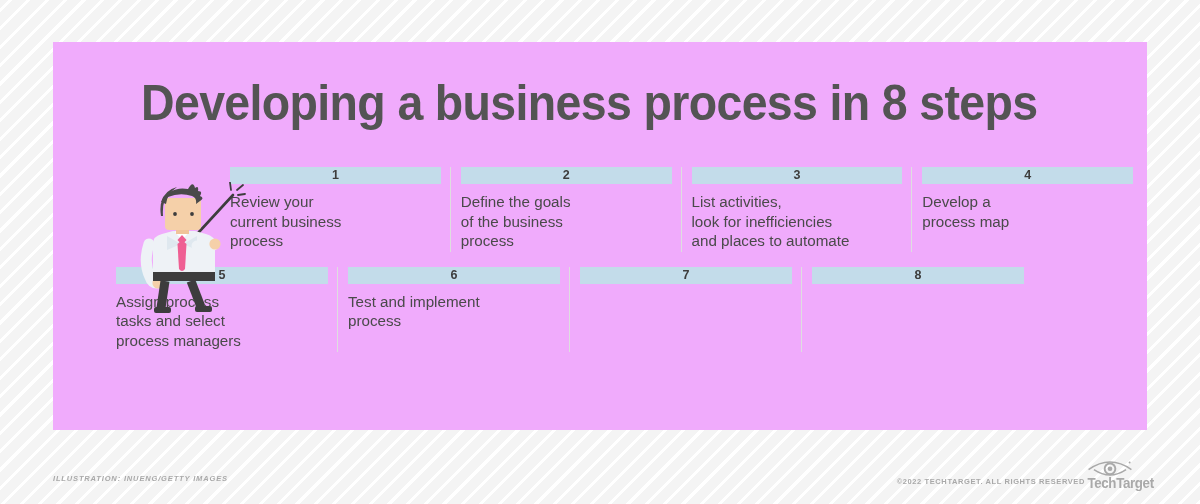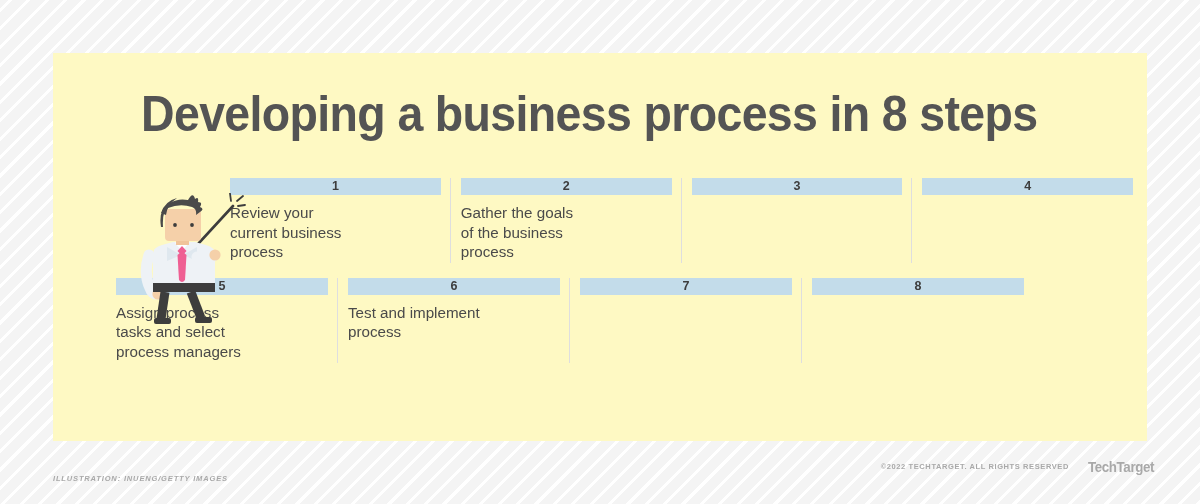--- a/index.html
+++ b/index.html
@@ -20,24 +20,24 @@
       #f4f4f4 3px,
       #f4f4f4 13px
     );
     position: relative;
   }
 
   
   .card {
     position: absolute;
     left: 53px;
-    top: 53px;
+    top: 42px;
     width: 1094px;
     height: 388px;
-    background: #fef9c3;
+    background: #f0abfc;
   }
 
   .title {
     position: absolute;
     left: 88px;
     top: 32px;
     font-family: "Liberation Sans Narrow", "Liberation Sans", sans-serif;
     font-size: 50px;
     font-weight: bold;
     color: #545454;
@@ -125,36 +125,35 @@
     white-space: nowrap;
     font-style: italic;
   }
 
   .footer-right {
     position: absolute;
     right: 53px;
     top: 458px;
     display: flex;
     align-items: flex-end;
-    gap: 16px;
+    gap: 0;
   }
 
   .copyright {
     font-size: 7.5px;
     font-weight: bold;
     letter-spacing: 0.6px;
     color: #a9a9a9;
     white-space: nowrap;
     padding-bottom: 5px;
   }
 
   .logo {
     display: flex;
-    flex-direction: row;
-    align-items: center;
+    flex-direction: column;
     width: 62px;
   }
 
   .logo-word {
     font-family: "Liberation Sans Narrow", "Liberation Sans", sans-serif;
     font-size: 14.5px;
     font-weight: bold;
     color: #a9a9a9;
     letter-spacing: -0.4px;
     line-height: 1;
@@ -176,33 +175,38 @@
           <span class="step-num">1</span>
         </div>
         <div class="step-text">Review your
 current business
 process</div>
       </div>
       <div class="step">
         <div class="step-bar">
           <span class="step-num">2</span>
         </div>
-        <div class="step-text">Gather the goals
+        <div class="step-text">Define the goals
 of the business
 process</div>
       </div>
       <div class="step">
         <div class="step-bar">
           <span class="step-num">3</span>
         </div>
+        <div class="step-text">List activities,
+look for inefficiencies
+and places to automate</div>
       </div>
       <div class="step">
         <div class="step-bar">
           <span class="step-num">4</span>
         </div>
+        <div class="step-text">Develop a
+process map</div>
       </div>
     </div>
 
     <div class="row row-2">
       <div class="step">
         <div class="step-bar">
           <span class="step-num">5</span>
         </div>
         <div class="step-text">Assign process
 tasks and select

